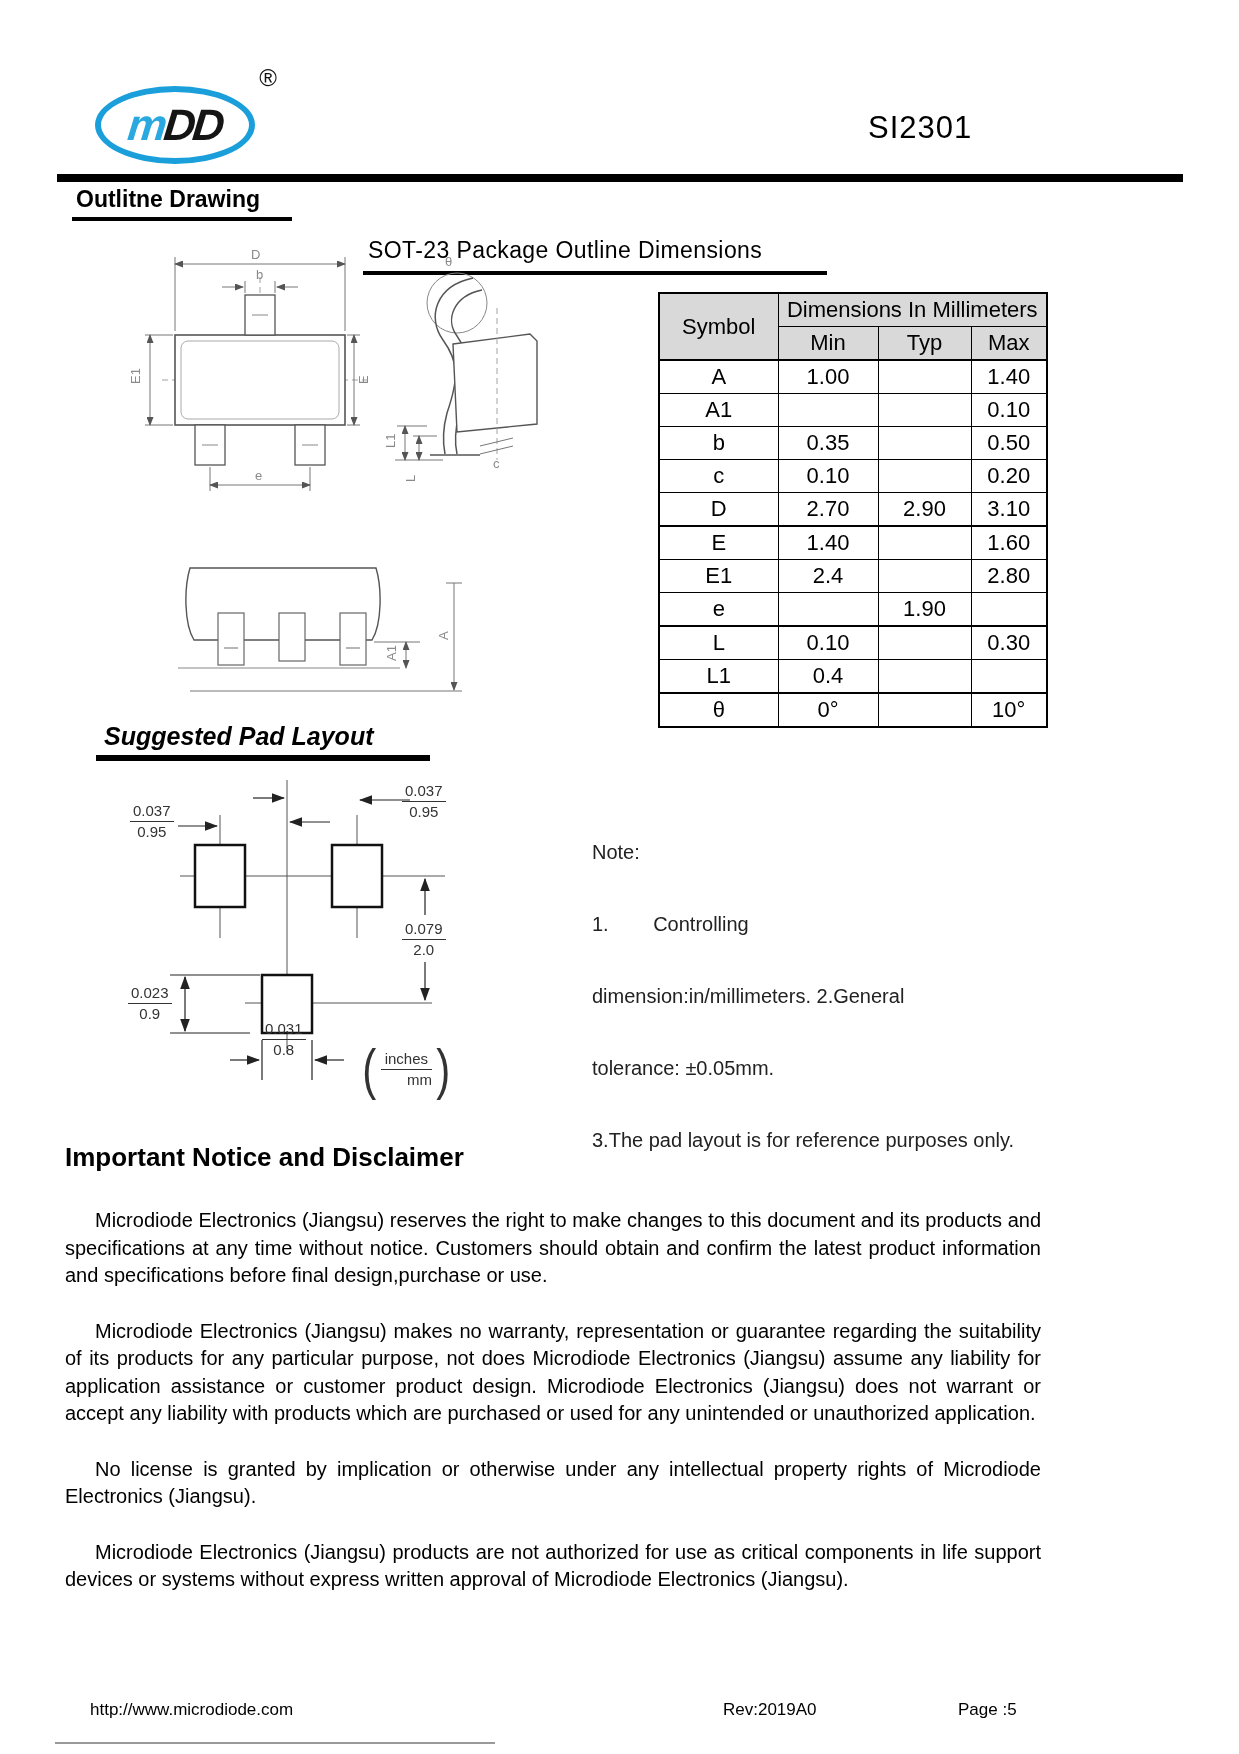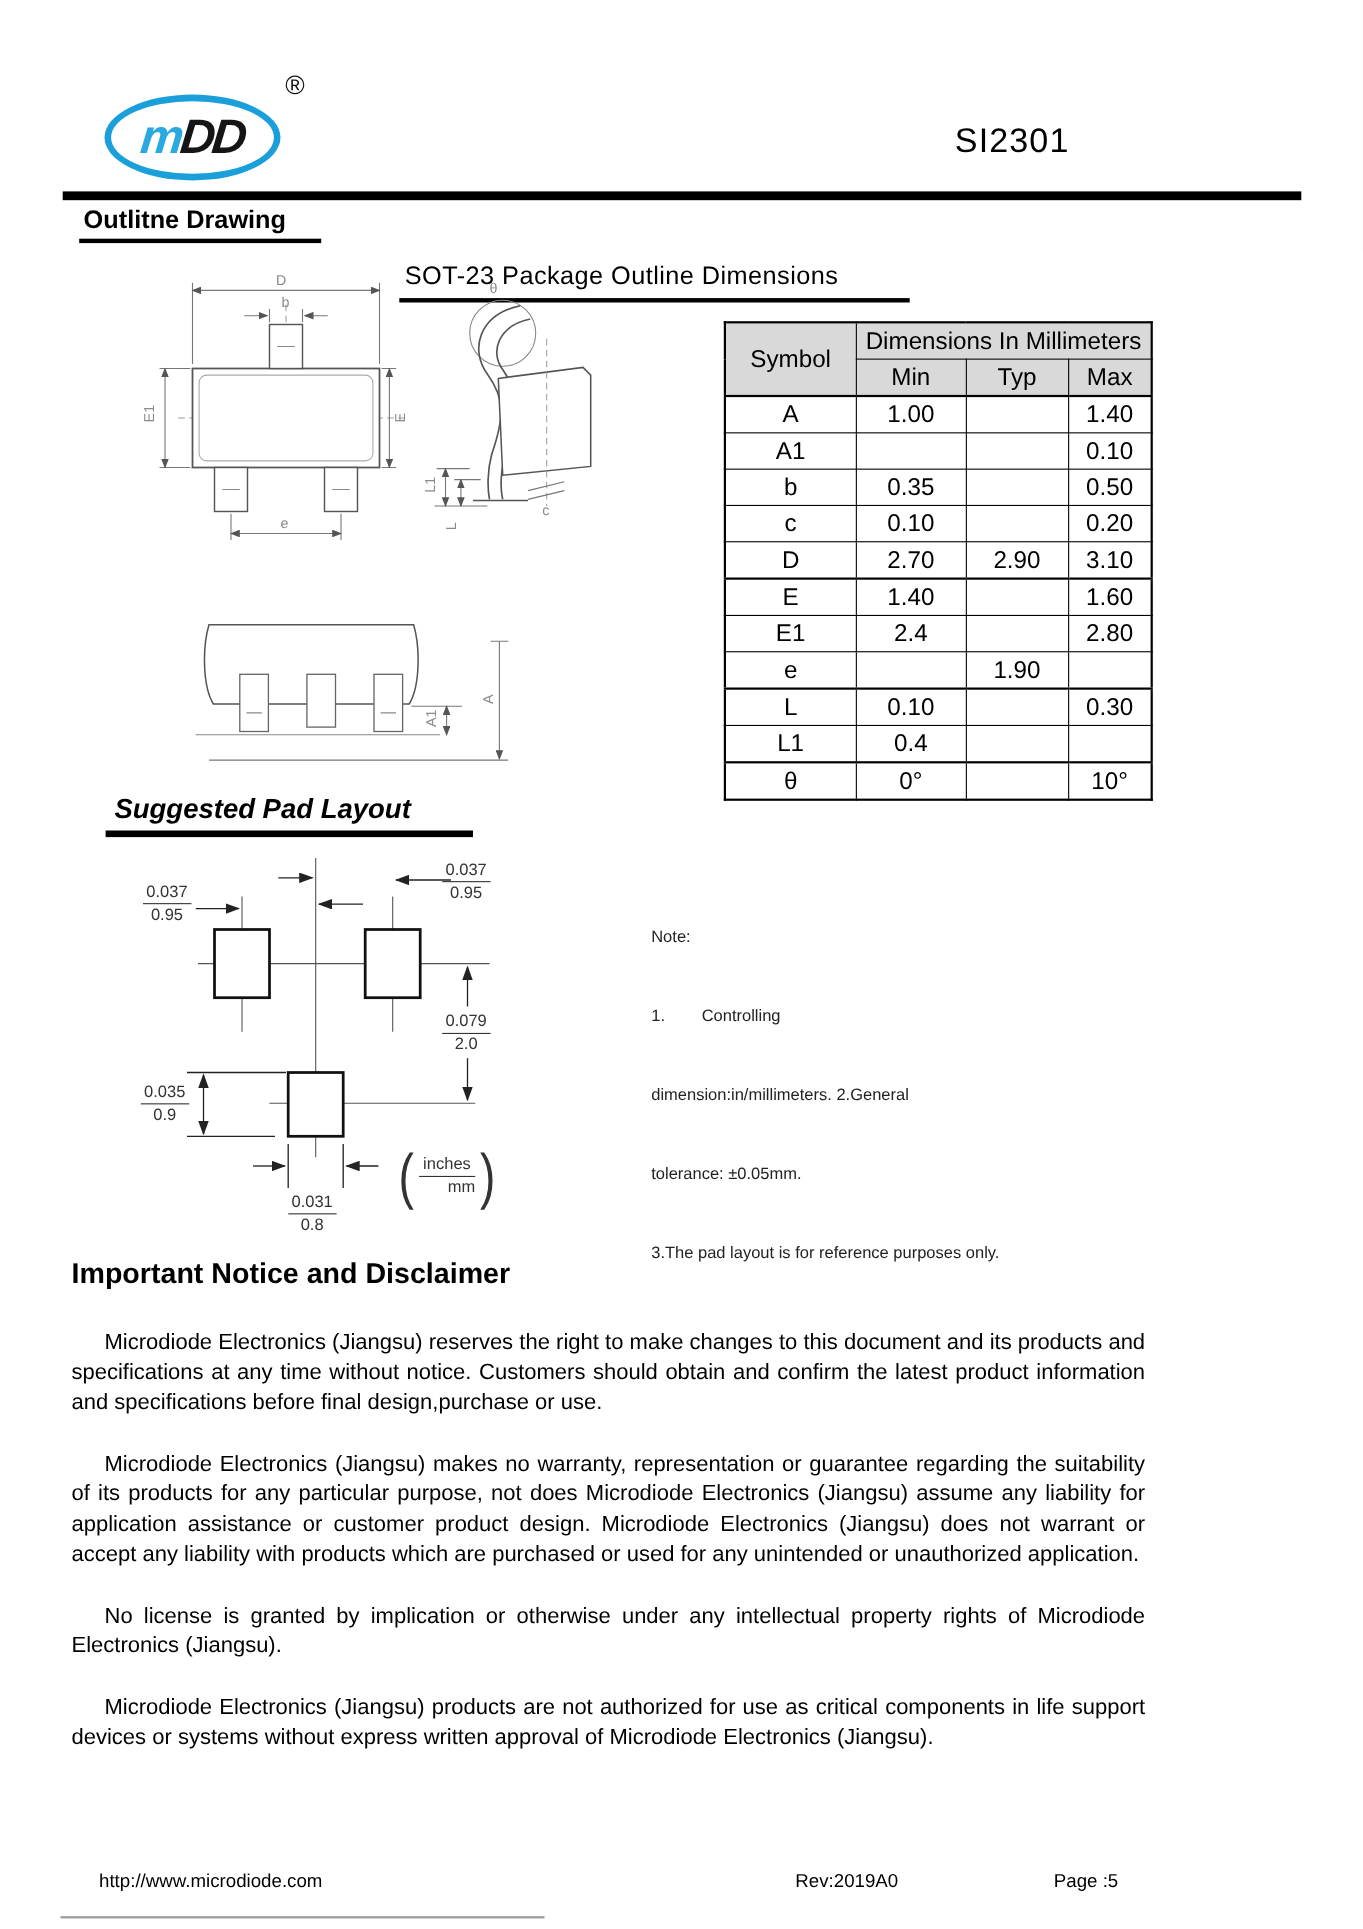--- a/index.html
+++ b/index.html
@@ -26,21 +26,21 @@
   
   table.dims{position:absolute;left:658px;top:292px;border-collapse:collapse;table-layout:fixed;
         font-size:22px;}
   table.dims td,table.dims th{border:1px solid #000;text-align:center;font-weight:normal;
         height:32px;padding:0;overflow:hidden;}
   table.dims th{background:#d9d9d9;}
   table.dims{border:2px solid #000;}
   tr.thick td{border-top-width:2px;}
   tr.first td{border-top-width:2px;}
   
-  .note{position:absolute;left:592px;top:792px;font-size:15px;color:#222;line-height:24px;
+  .note{position:absolute;left:592px;top:792px;font-size:20px;color:#222;line-height:24px;
         white-space:pre-wrap;}
   
   svg text.dim{fill:#8a8a8a;font-size:13px;font-family:"Liberation Sans",sans-serif;}
   .frac{position:absolute;text-align:center;font-size:15px;color:#333;line-height:18px;}
   .frac .num{display:block;border-bottom:1.5px solid #333;padding:0 3px 1px;}
   .frac .den{display:block;padding-top:1px;}
   .units{position:absolute;left:360px;top:1038px;display:flex;align-items:center;color:#333;}
   .units .paren{font-size:56px;font-weight:200;line-height:62px;transform:scaleX(.75);}
   .units .frac-i{text-align:right;font-size:15px;line-height:18px;margin:0 2px;}
   .units .frac-i .num{display:block;border-bottom:1.5px solid #333;padding:0 4px 1px;}
@@ -308,24 +308,24 @@
   </div>
   <div class="frac" style="left:402px;top:782px">
     <span class="num">0.037</span>
     <span class="den">0.95</span>
   </div>
   <div class="frac" style="left:402px;top:920px">
     <span class="num">0.079</span>
     <span class="den">2.0</span>
   </div>
   <div class="frac" style="left:128px;top:984px">
-    <span class="num">0.035</span>
+    <span class="num">0.023</span>
     <span class="den">0.9</span>
   </div>
-  <div class="frac" style="left:262px;top:1084px">
+  <div class="frac" style="left:262px;top:1020px">
     <span class="num">0.031</span>
     <span class="den">0.8</span>
   </div>
   <div class="units">
     <span class="paren">(</span>
     <span class="frac-i">
       <span class="num">inches</span>
       <span class="den">mm</span>
     </span>
     <span class="paren">)</span>

